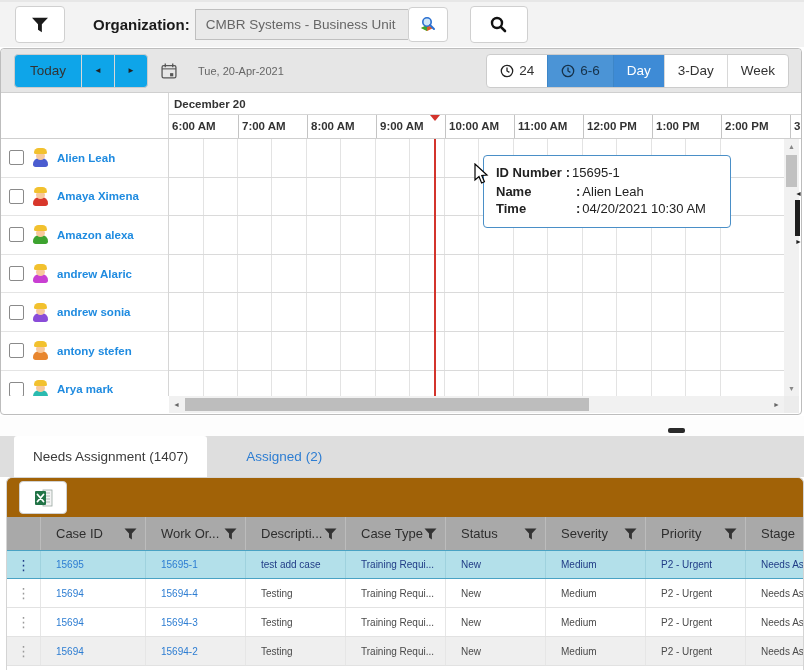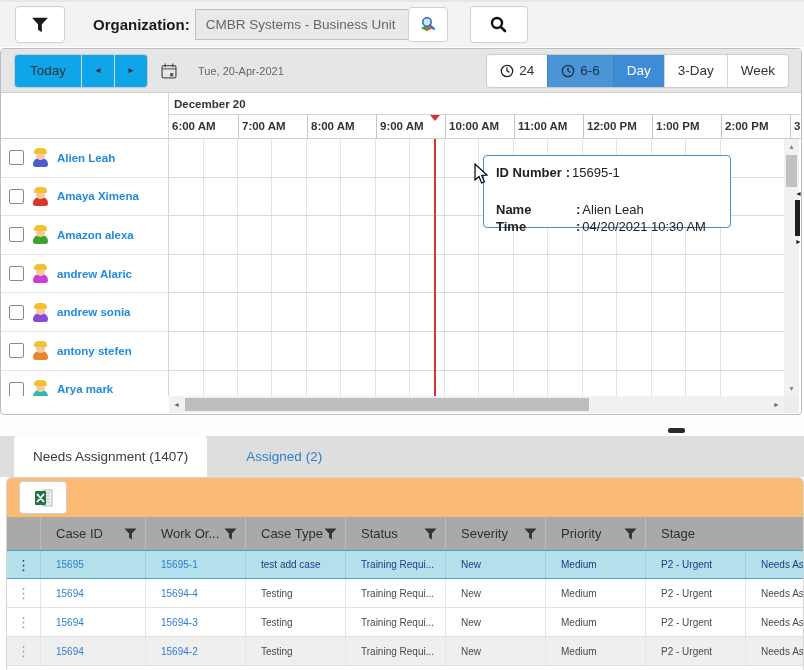--- a/index.html
+++ b/index.html
@@ -65,36 +65,36 @@
   
   .edge-splitter { position:absolute; left:795px; top:190px; width:9px; display:flex; flex-direction:column; align-items:flex-start; gap:2px; z-index:5; }
   .edge-splitter .ar { font-size:7px; color:#222; line-height:8px; }
   .edge-splitter .bar { width:5px; height:36px; background:#1e1e1e; }
 
   
   .tooltip { position:absolute; left:483px; top:155px; width:248px; height:73px; background:#fff; border:1.5px solid #4a8fc7; border-radius:4px; padding:9px 12px; font-size:13px; color:#222; z-index:20; }
   .tt-row { display:flex; margin-top:2px; }
   .tt-label { font-weight:bold; width:80px; flex:0 0 auto; }
   .tt-colon { font-weight:bold; margin-right:2px; }
-  .tt-first { margin-bottom:22px; margin-top:0;text-align:center; }
+  .tt-first { margin-bottom:4px; margin-top:0;text-align:center; }
   .tt-first .tt-label { width:auto; margin-right:4px; }
   .cursor { position:absolute; left:474px; top:163px; z-index:21; }
 
   
   .gap-strip { position:absolute; left:0; top:416px; width:804px; height:20px; background:#fdfdfd; }
   .grip { position:absolute; left:668px; top:428px; width:17px; height:5px; background:#2a2a2a; border-radius:2px; cursor:row-resize; }
 
   
   .tabbar { position:absolute; left:0; top:436px; width:804px; height:41px; background:#dedede; display:flex; align-items:stretch; }
   .tab { display:flex; align-items:center; padding:0 19px; font-size:13.5px; cursor:pointer; }
   .tab.active { background:#fff; color:#3a3a3a; margin-left:14px; border-radius:3px 3px 0 0; }
   .tab.inactive { color:#2d7dd2; margin-left:20px; }
 
   
-  .panel-bottom { position:absolute; left:6px; top:477px; width:798px; height:193px; background:#fdba74; border:1px solid #d4d4d4; border-bottom:none; border-radius:6px 6px 0 0; overflow:hidden; }
+  .panel-bottom { position:absolute; left:6px; top:477px; width:798px; height:193px; background:#a16207; border:1px solid #d4d4d4; border-bottom:none; border-radius:6px 6px 0 0; overflow:hidden; }
   .excel-strip { height:39px; display:flex; align-items:center; }
   .excel-btn { margin-left:12px; width:48px; height:33px; }
 
   .ghead { height:33px; background:#a9a9a9; display:flex; }
   .gh-cell { display:flex; align-items:center; justify-content:space-between; padding:0 8px 0 15px; font-size:13px; color:#2e2e2e; border-right:1px solid #bcbcbc; overflow:hidden; white-space:nowrap; cursor:pointer; }
   .grow { display:flex; height:29px; background:#fff; border-bottom:1px solid #e2e2e2; }
   .grow.alt { background:#efefef; }
   .grow.sel { background:#b3e0ea; border-top:1px solid #4aa3c4; border-bottom:1px solid #4aa3c4; }
   .g-cell { display:flex; align-items:center; padding-left:15px; font-size:10px; color:#4a4a4a; border-right:1px solid #e6e6e6; overflow:hidden; white-space:nowrap; }
   .g-link { color:#2d7dd2; cursor:pointer; }
@@ -371,20 +371,28 @@
         </span>
     </div>
     <div class="gh-cell c2">
       <span>Work Or...</span>
       <span>
           <svg width="13" height="12" viewBox="0 0 13 12">
             <path d="M0.5 0.5 h12 l-4.6 5 v6 l-2.9 -2 v-4 z" fill="#333"></path>
           </svg>
         </span>
     </div>
+    <div class="gh-cell c3">
+      <span>Descripti...</span>
+      <span>
+          <svg width="13" height="12" viewBox="0 0 13 12">
+            <path d="M0.5 0.5 h12 l-4.6 5 v6 l-2.9 -2 v-4 z" fill="#333"></path>
+          </svg>
+        </span>
+    </div>
     <div class="gh-cell c4">
       <span>Case Type</span>
       <span>
           <svg width="13" height="12" viewBox="0 0 13 12">
             <path d="M0.5 0.5 h12 l-4.6 5 v6 l-2.9 -2 v-4 z" fill="#333"></path>
           </svg>
         </span>
     </div>
     <div class="gh-cell c5">
       <span>Status</span>

